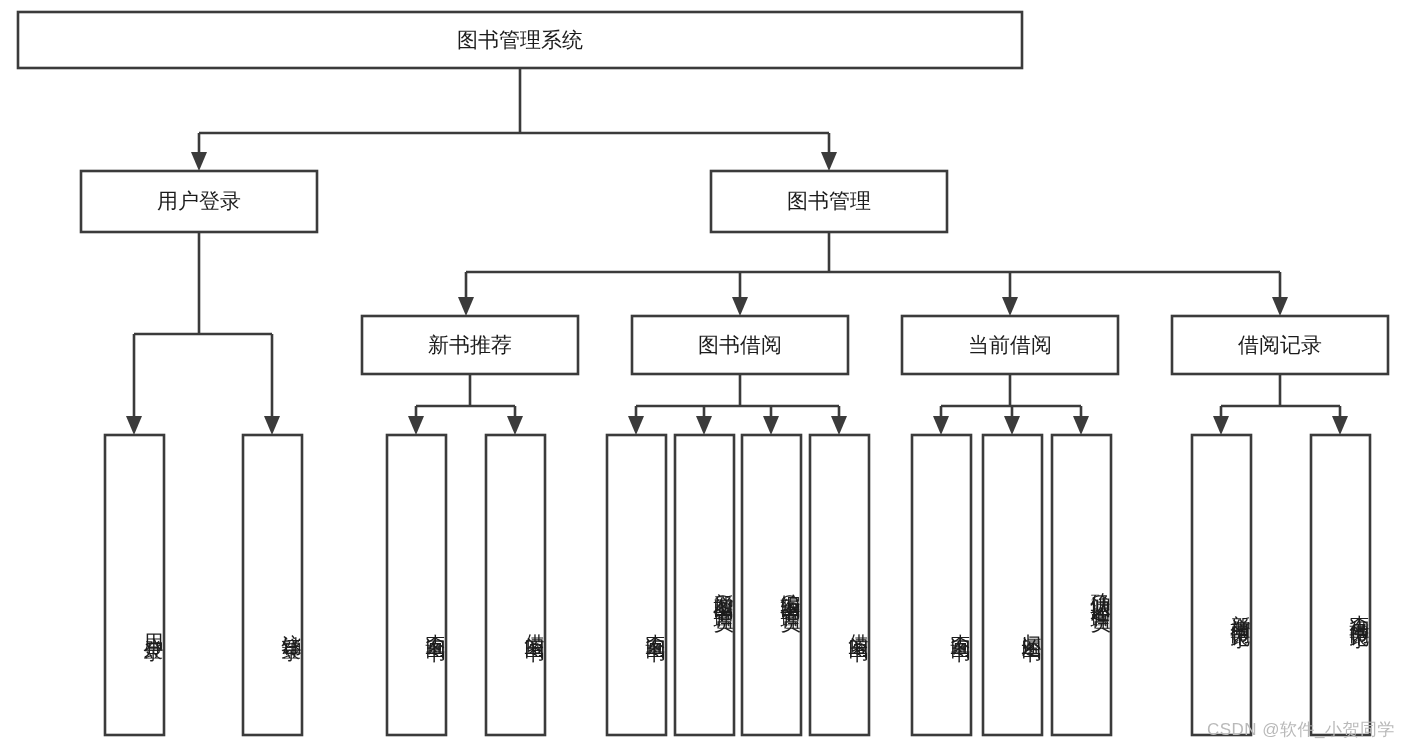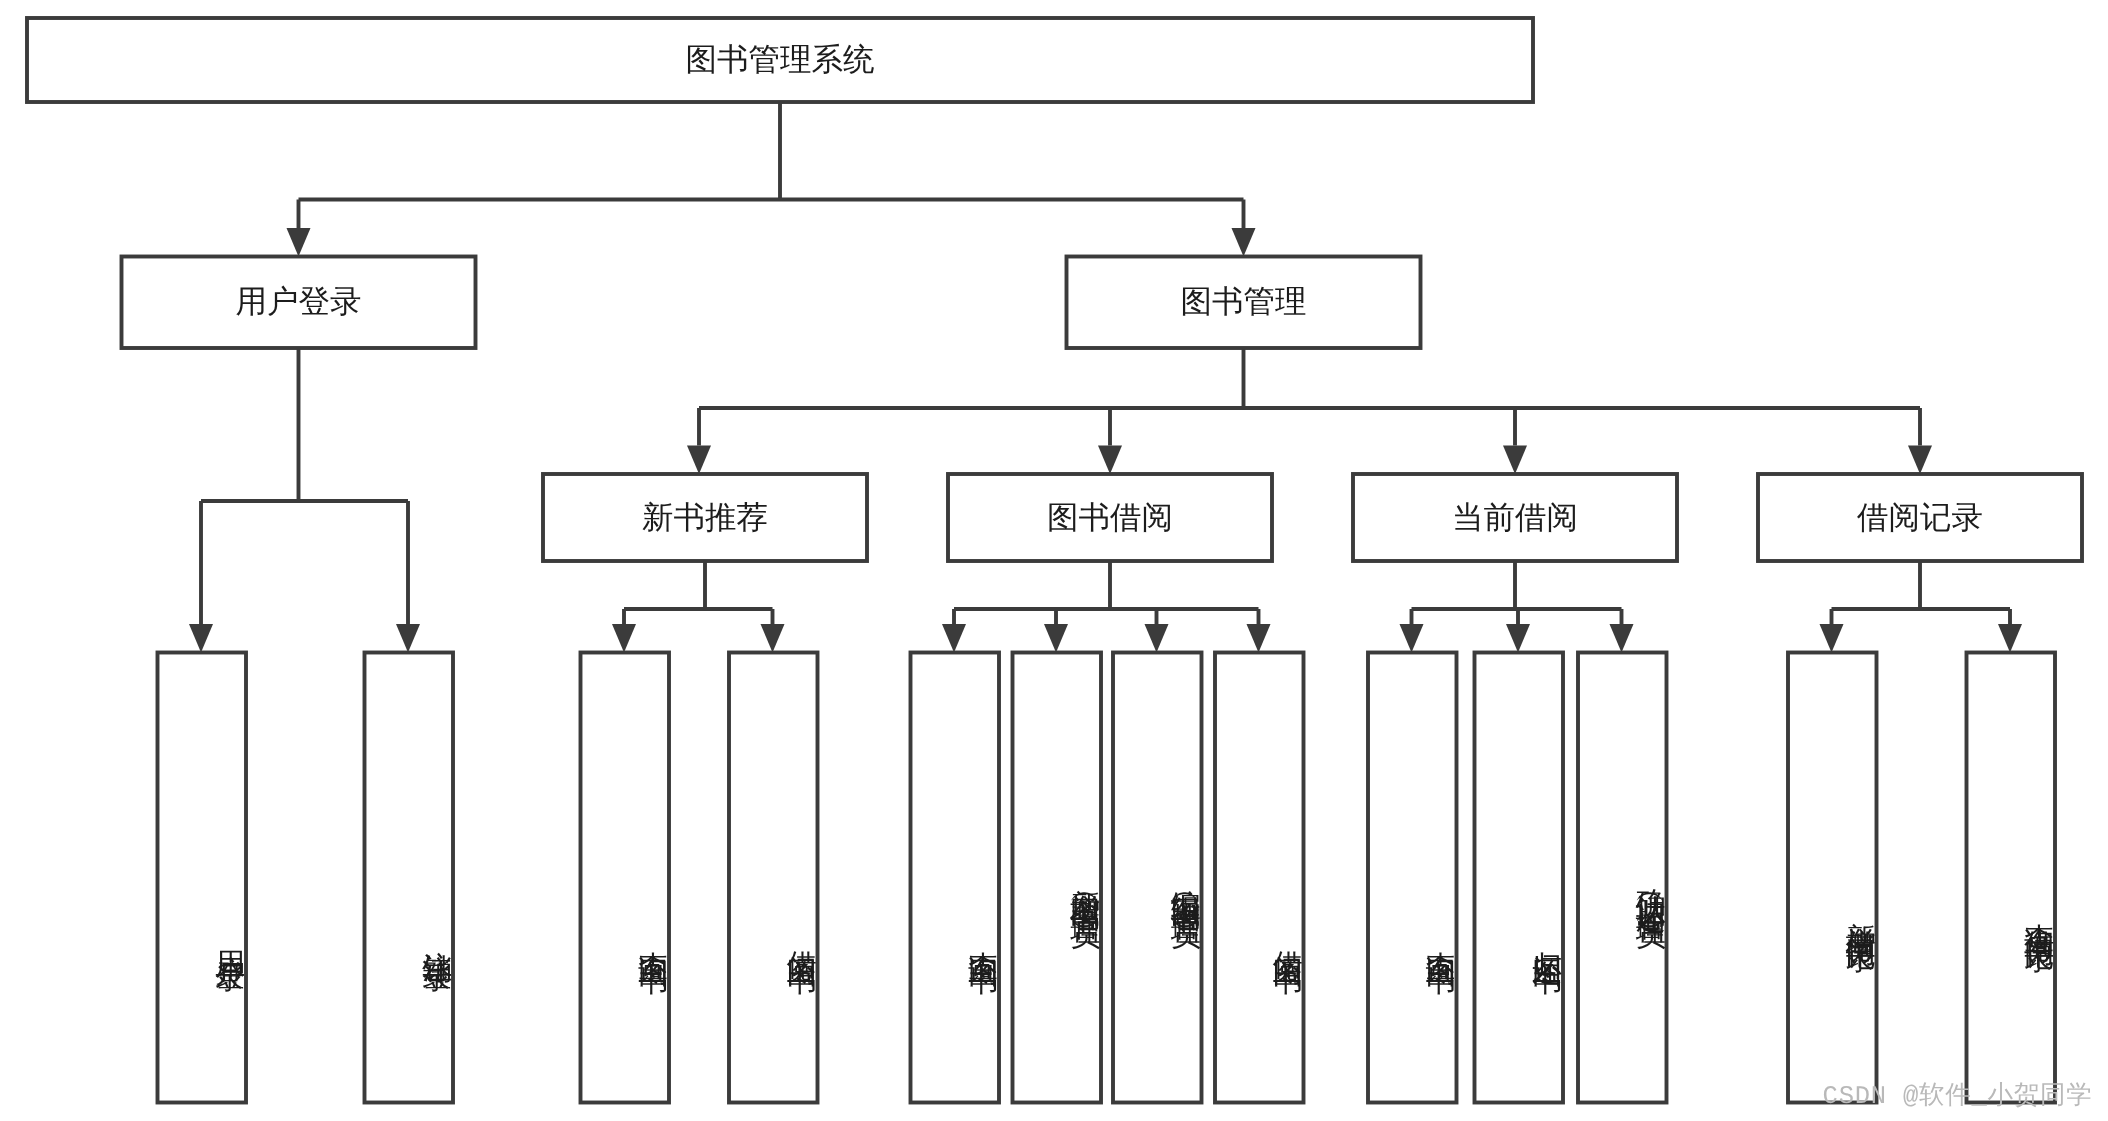--- a/index.html
+++ b/index.html
@@ -59,21 +59,21 @@
     letter-spacing: 3px;
     color: #1c1c1c;
     white-space: nowrap;
     text-align: center;
     pointer-events: none;
   }
   #watermark {
     position: absolute;
     right: 10px;
     bottom: 6px;
-    font-family: Liberation Mono, monospace;
+    font-family: Liberation Sans, sans-serif;
     font-size: 17px;
     color: #b9b9b9;
     letter-spacing: 0.5px;
     white-space: nowrap;
   }
 </style>
 </head>
 <body>
 
 <div id="diagram-root">

